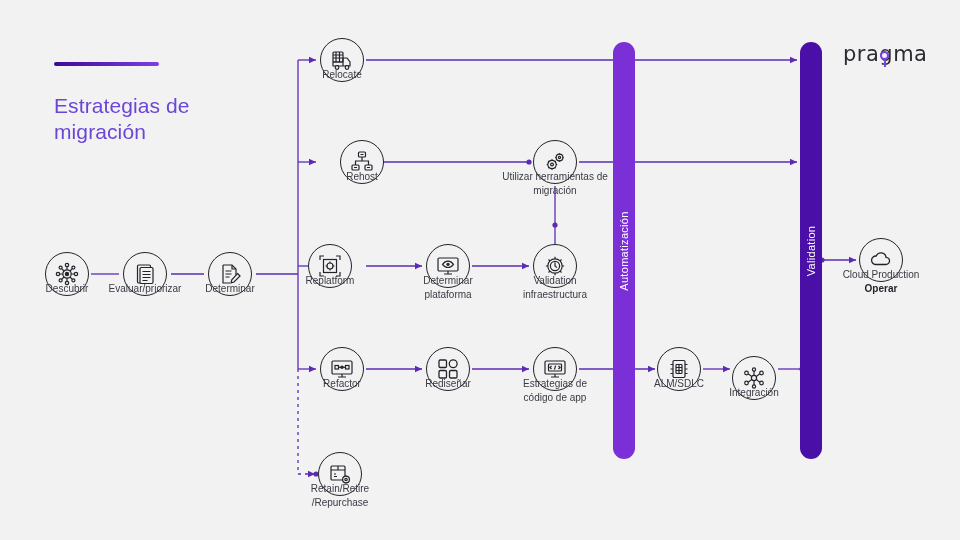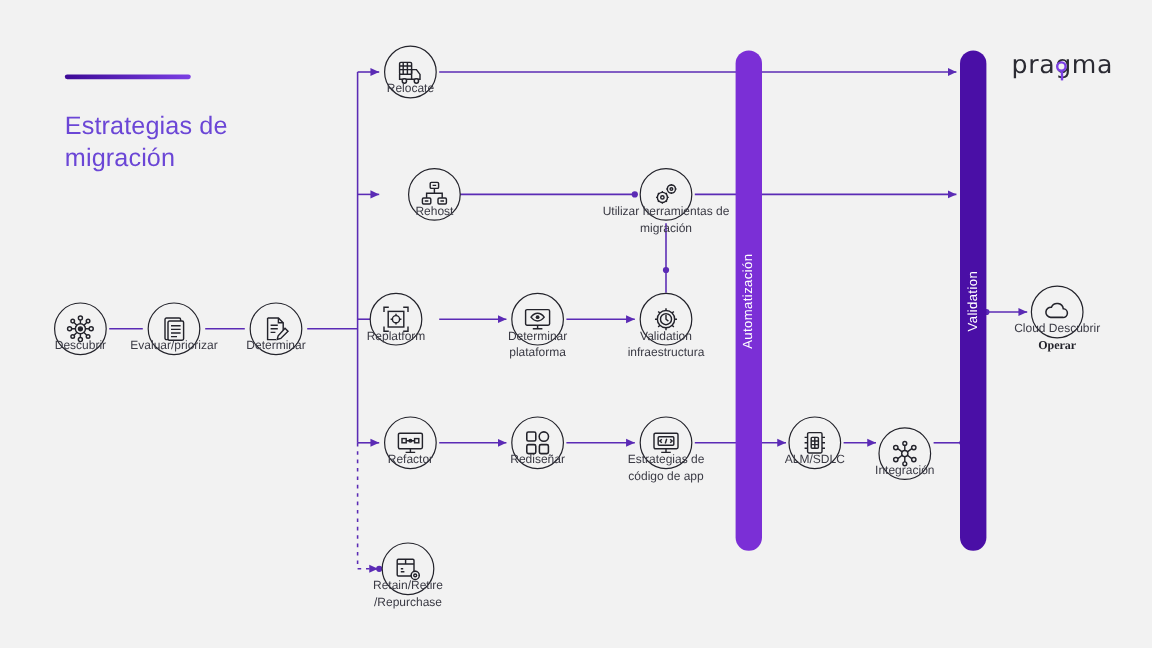--- a/index.html
+++ b/index.html
@@ -63,21 +63,21 @@
     box-sizing:border-box;
     display:flex;align-items:center;justify-content:center;
     margin:0 auto;
   }
   .node .circle svg{display:block;}
   .node .caption{
     position:absolute;left:50%;top:30px;transform:translateX(-50%);
     width:150px;text-align:center;
     font-size:10px;line-height:1.35;color:#3a3a44;white-space:pre-line;
   }
-  .node .caption-strong{display:block;font-weight:bold;color:#23232b;font-family:Liberation Serif, serif;}
+  .node .caption-strong{display:block;font-weight:bold;color:#23232b;}
 </style>
 </head>
 <body>
 
 <div id="stage">
 
   <div id="title-block">
     <div id="title-rule"></div>
     <div id="title-text">Estrategias de
 migración</div>
@@ -347,16 +347,16 @@
     </div>
     <div class="caption">Integración</div>
   </div>
 
   <div class="node" style="left:881px;top:260px">
     <div class="circle">
       <svg width="26" height="26" viewBox="0 0 26 26" stroke="#23232b" stroke-width="1.3" fill="none">
         <path d="M7.5 17.5h10.2a3.6 3.6 0 0 0 .4-7.2 5.2 5.2 0 0 0-9.9-1.3 3.8 3.8 0 0 0-.7 8.5z"></path>
       </svg>
     </div>
-    <div class="caption"><span>Cloud Descubrir</span><span class="caption-strong">Operar</span></div>
+    <div class="caption"><span>Cloud Production</span><span class="caption-strong">Operar</span></div>
   </div>
 
 </div>
 
 </body></html>

